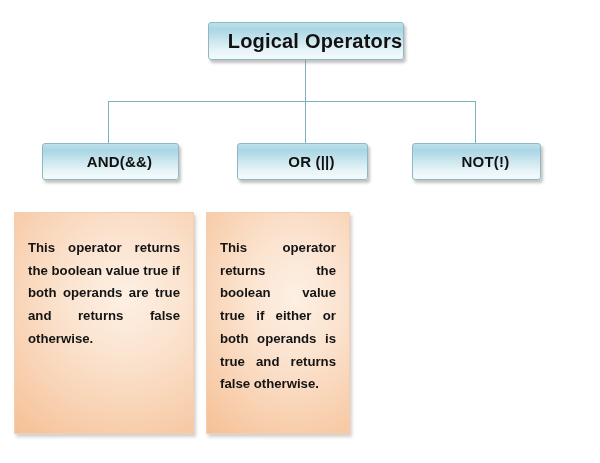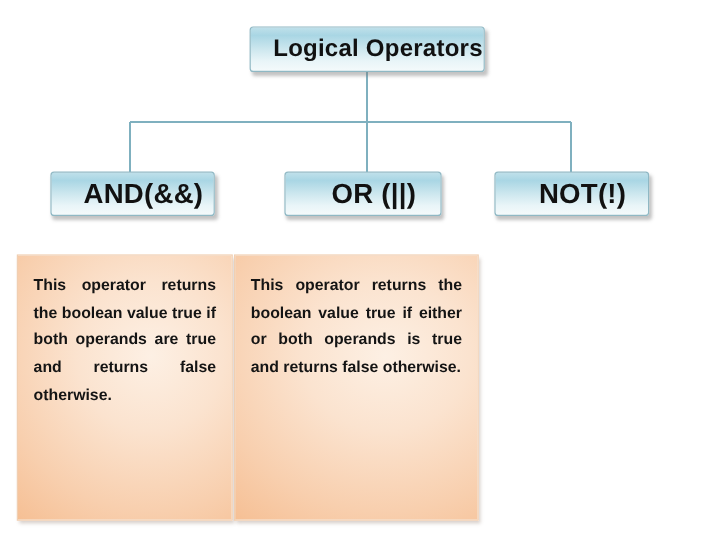--- a/index.html
+++ b/index.html
@@ -57,50 +57,50 @@
     left: 208px;
     top: 22px;
     width: 196px;
     height: 38px;
     font-size: 20px;
   }
 
   .child-node {
     top: 143px;
     height: 37px;
-    font-size: 23px;
+    font-size: 15px;
   }
   #node-and  { left: 42px;  width: 137px; }
   #node-or   { left: 237px; width: 131px; align-items: center; }
   #node-not  { left: 412px; width: 129px; }
 
   
   .desc-card {
     position: absolute;
     top: 212px;
     height: 222px;
     box-sizing: border-box;
-    padding: 14px 13px 10px 13px;
+    padding: 24px 13px 10px 13px;
     border: 1px solid #f0cfb2;
     background:
       radial-gradient(115% 95% at 62% 38%,
           #fdf0e4 0%,
           #fbe3cf 30%,
           #f8cfae 62%,
           #f4b583 100%);
     box-shadow: 2px 3px 3px rgba(150,130,115,0.38);
     color: #141414;
     font-size: 13.2px;
     font-weight: bold;
     line-height: 1.72;
     text-align: justify;
     text-justify: inter-word;
   }
   #desc-and { left: 14px;  width: 180px; }
-  #desc-or  { left: 195px; width: 204px; }
+  #desc-or  { left: 206px; width: 144px; }
   #desc-not { left: 403px; width: 175px; }
   .desc-card p { margin: 0; }
 </style>
 </head>
 <body>
 
 <div id="diagram">
 
   <svg id="connectors" viewBox="0 0 600 463" width="600" height="463" aria-hidden="true">
     <g stroke="#7fb0bf" stroke-width="1.6" fill="none" shape-rendering="crispEdges">

